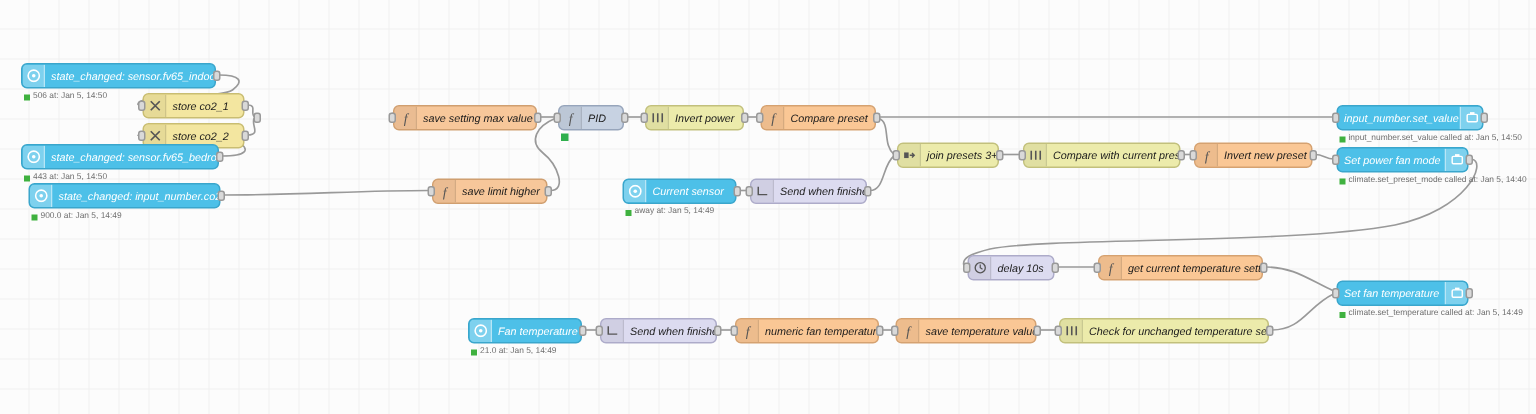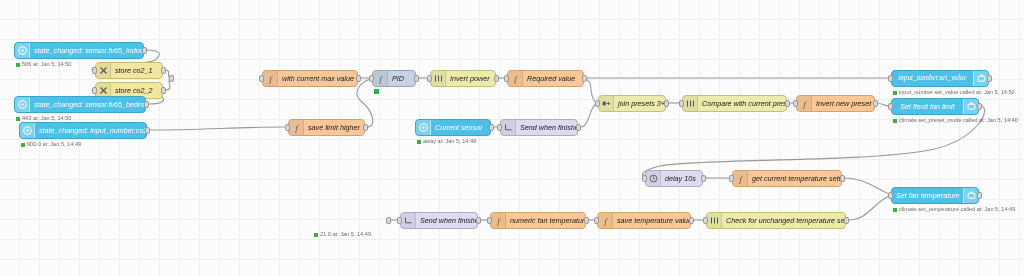--- a/index.html
+++ b/index.html
@@ -211,21 +211,21 @@
     <span class="port" style="left: 92px; top: 87px;"></span>
     <span class="port" style="left: 161px; top: 87px;"></span>
     <span class="port" style="left: 169px; top: 75px;"></span>
     <span class="port" style="left: 260px; top: 75px;"></span>
     <div class="node n-orange italic" style="left: 262px; top: 70px; width: 96px;">
       <span class="icon-box">
         <svg width="9" height="10" viewBox="0 0 10 12">
           <text x="5" y="10" font-family="Liberation Serif, serif" font-style="italic" font-size="11" text-anchor="middle" fill="#555555">f</text>
         </svg>
       </span>
-      <span class="label">with current max value</span>
+      <span class="label">save setting max value</span>
     </div>
     <span class="port" style="left: 259px; top: 75px;"></span>
     <span class="port" style="left: 356px; top: 75px;"></span>
     <div class="node n-ha italic" style="left: 14px; top: 96px; width: 132px;">
       <span class="icon-box">
         <svg width="9" height="9" viewBox="0 0 12 12">
           <circle cx="6" cy="6" r="5" fill="none" stroke="#ffffff" stroke-width="1.4"></circle>
           <circle cx="6" cy="6" r="1.6" fill="#ffffff"></circle>
         </svg>
       </span>
@@ -280,21 +280,21 @@
       <span class="label">Invert power</span>
     </div>
     <span class="port" style="left: 427px; top: 75px;"></span>
     <span class="port" style="left: 494px; top: 75px;"></span>
     <div class="node n-orange2 italic" style="left: 507px; top: 70px; width: 77px;">
       <span class="icon-box">
         <svg width="9" height="10" viewBox="0 0 10 12">
           <text x="5" y="10" font-family="Liberation Serif, serif" font-style="italic" font-size="11" text-anchor="middle" fill="#555555">f</text>
         </svg>
       </span>
-      <span class="label">Required value</span>
+      <span class="label">Compare preset</span>
     </div>
     <span class="port" style="left: 504px; top: 75px;"></span>
     <span class="port" style="left: 582px; top: 75px;"></span>
     <div class="node n-ha italic" style="left: 415px; top: 119px; width: 76px;">
       <span class="icon-box">
         <svg width="9" height="9" viewBox="0 0 12 12">
           <circle cx="6" cy="6" r="5" fill="none" stroke="#ffffff" stroke-width="1.4"></circle>
           <circle cx="6" cy="6" r="1.6" fill="#ffffff"></circle>
         </svg>
       </span>
@@ -339,37 +339,37 @@
     <div class="node n-orange2 italic" style="left: 796px; top: 95px; width: 79px;">
       <span class="icon-box">
         <svg width="9" height="10" viewBox="0 0 10 12">
           <text x="5" y="10" font-family="Liberation Serif, serif" font-style="italic" font-size="11" text-anchor="middle" fill="#555555">f</text>
         </svg>
       </span>
       <span class="label">Invert new preset</span>
     </div>
     <span class="port" style="left: 793px; top: 100px;"></span>
     <span class="port" style="left: 873px; top: 100px;"></span>
-    <div class="node n-call italic" style="left: 891px; top: 70px; width: 98px; font-family: Liberation Serif, serif;">
+    <div class="node n-call italic" style="left: 891px; top: 70px; width: 98px;">
       <span class="label" style="flex: 1 1 auto; text-align: center;">input_number.set_value</span>
       <span class="icon-box right">
         <svg width="9" height="9" viewBox="0 0 12 12">
           <rect x="1.5" y="3" width="9" height="6.5" rx="1" fill="none" stroke="#ffffff" stroke-width="1.3"></rect>
           <rect x="4" y="1" width="4" height="2" fill="#ffffff"></rect>
         </svg>
       </span>
     </div>
     <span class="port" style="left: 888px; top: 75px;"></span>
     <span class="port" style="left: 987px; top: 75px;"></span>
     <div class="status" style="left: 893px; top: 89px;">
       <span class="dot"></span>
       <span>input_number.set_value called at: Jan 5, 14:50</span>
     </div>
     <div class="node n-call italic" style="left: 891px; top: 98px; width: 88px;">
-      <span class="label" style="flex: 1 1 auto; text-align: center;">Set flexit fan limit</span>
+      <span class="label" style="flex: 1 1 auto; text-align: center;">Set power fan mode</span>
       <span class="icon-box right">
         <svg width="9" height="9" viewBox="0 0 12 12">
           <rect x="1.5" y="3" width="9" height="6.5" rx="1" fill="none" stroke="#ffffff" stroke-width="1.3"></rect>
           <rect x="4" y="1" width="4" height="2" fill="#ffffff"></rect>
         </svg>
       </span>
     </div>
     <span class="port" style="left: 888px; top: 103px;"></span>
     <span class="port" style="left: 977px; top: 103px;"></span>
     <div class="status" style="left: 893px; top: 117px;">
@@ -405,20 +405,29 @@
           <rect x="4" y="1" width="4" height="2" fill="#ffffff"></rect>
         </svg>
       </span>
     </div>
     <span class="port" style="left: 888px; top: 192px;"></span>
     <span class="port" style="left: 977px; top: 192px;"></span>
     <div class="status" style="left: 893px; top: 206px;">
       <span class="dot"></span>
       <span>climate.set_temperature called at: Jan 5, 14:49</span>
     </div>
+    <div class="node n-ha italic" style="left: 312px; top: 212px; width: 76px;">
+      <span class="icon-box">
+        <svg width="9" height="9" viewBox="0 0 12 12">
+          <circle cx="6" cy="6" r="5" fill="none" stroke="#ffffff" stroke-width="1.4"></circle>
+          <circle cx="6" cy="6" r="1.6" fill="#ffffff"></circle>
+        </svg>
+      </span>
+      <span class="label">Fan temperature</span>
+    </div>
     <span class="port" style="left: 386px; top: 217px;"></span>
     <div class="status" style="left: 314px; top: 231px;">
       <span class="dot"></span>
       <span>21.0 at: Jan 5, 14:49</span>
     </div>
     <div class="node n-purple italic" style="left: 400px; top: 212px; width: 78px;">
       <span class="icon-box">
         <svg width="9" height="9" viewBox="0 0 12 12">
           <path d="M2 2 L2 9 L10 9" stroke="#555555" stroke-width="1.3" fill="none"></path>
         </svg>

